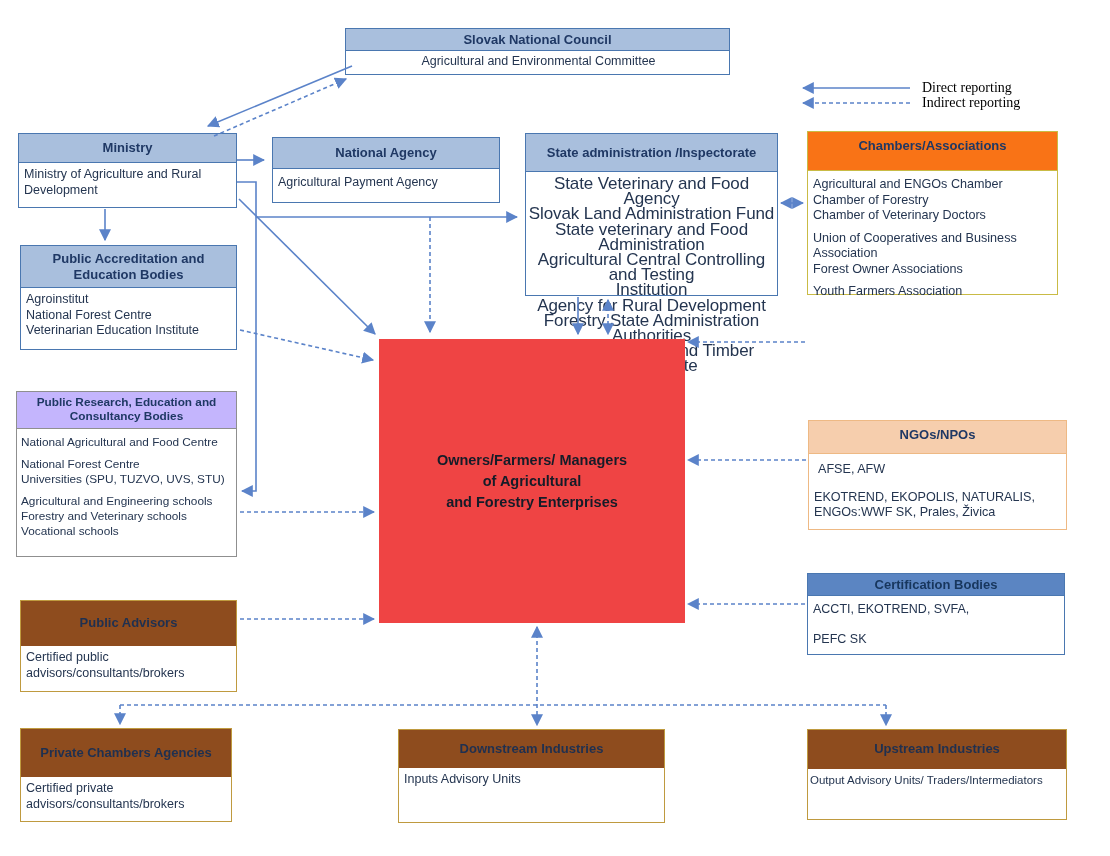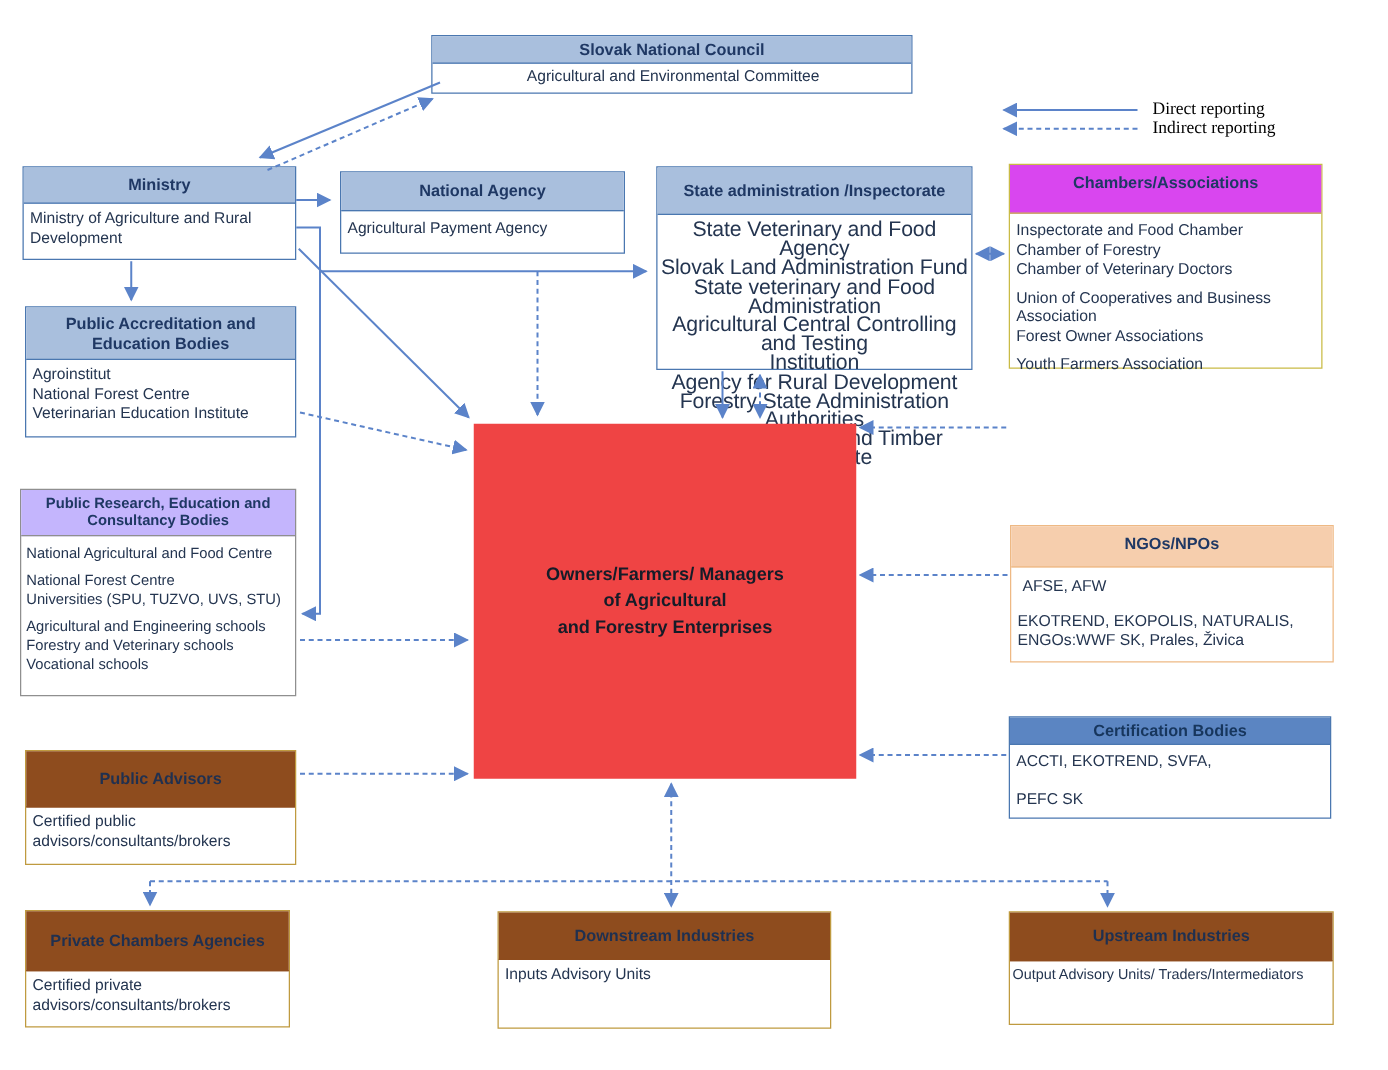--- a/index.html
+++ b/index.html
@@ -6,21 +6,21 @@
   #stage{position:relative;width:1110px;height:856px;background:#ffffff;
          font-family:"Liberation Sans",sans-serif;color:#243550;overflow:hidden;}
   .box{position:absolute;box-sizing:border-box;background:#fff;}
   .hdr{box-sizing:border-box;display:flex;align-items:center;justify-content:center;
        text-align:center;font-weight:bold;color:#1f3864;font-size:13px;line-height:1.18;
        white-space:pre-line;padding:0 4px;}
   .bod{box-sizing:border-box;font-size:12.5px;line-height:15.5px;padding:4px 3px 2px 5px;color:#243550;}
   .blue{border:1px solid #4a77b0;}
   .blue .hdr{background:#a9bfdd;border-bottom:1px solid #4a77b0;}
   .yellow{border:1px solid #c9bb45;}
-  .yellow .hdr{background:#d946ef;border-bottom:1px solid #c9bb45;}
+  .yellow .hdr{background:#f97316;border-bottom:1px solid #c9bb45;}
   .gray{border:1px solid #8f8f8f;}
   .gray .hdr{background:#c4b5fd;border-bottom:1px solid #8f8f8f;font-size:11.8px;}
   .brown{border:1px solid #bf9a3f;}
   .brown .hdr{background:#8e4c1e;border-bottom:1px solid #8e4c1e;color:#1f3050;}
   .peach{border:1px solid #eeb984;}
   .peach .hdr{background:#f6cead;border-bottom:1px solid #eeb984;}
   .cert{border:1px solid #4a77b0;}
   .cert .hdr{background:#5b85c2;border-bottom:1px solid #4a77b0;color:#17365d;}
   .central{position:absolute;box-sizing:border-box;background:#ef4444;
            display:flex;flex-direction:column;align-items:center;justify-content:center;
@@ -62,21 +62,21 @@
       <div>Agency for Rural Development</div>
       <div>Forestry State Administration Authorities</div>
       <div>Slovak Forestry and Timber Inspectorate</div>
     </div>
   </div>
 
   <div class="box yellow" style="left:807px;top:131px;width:251px;height:164px">
     <div class="hdr" style="height:39px;align-items:flex-start;padding-top:6px">Chambers/Associations</div>
     <div class="bod" style="font-size:12.6px;line-height:15.5px;padding-top:6px">
       <div class="grp">
-        <div>Inspectorate and Food Chamber</div>
+        <div>Agricultural and ENGOs Chamber</div>
         <div>Chamber of Forestry</div>
         <div>Chamber of Veterinary Doctors</div>
       </div>
       <div class="grp">
         <div>Union of Cooperatives and Business Association</div>
         <div>Forest Owner  Associations</div>
       </div>
       <div class="grp">
         <div>Youth Farmers Association</div>
       </div>

